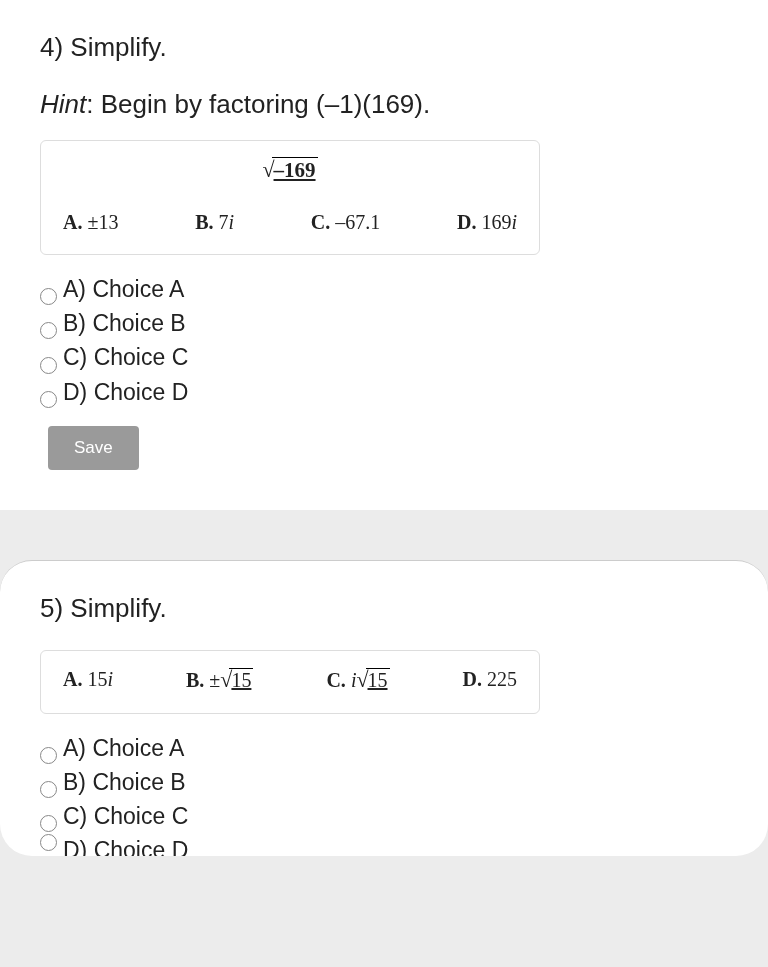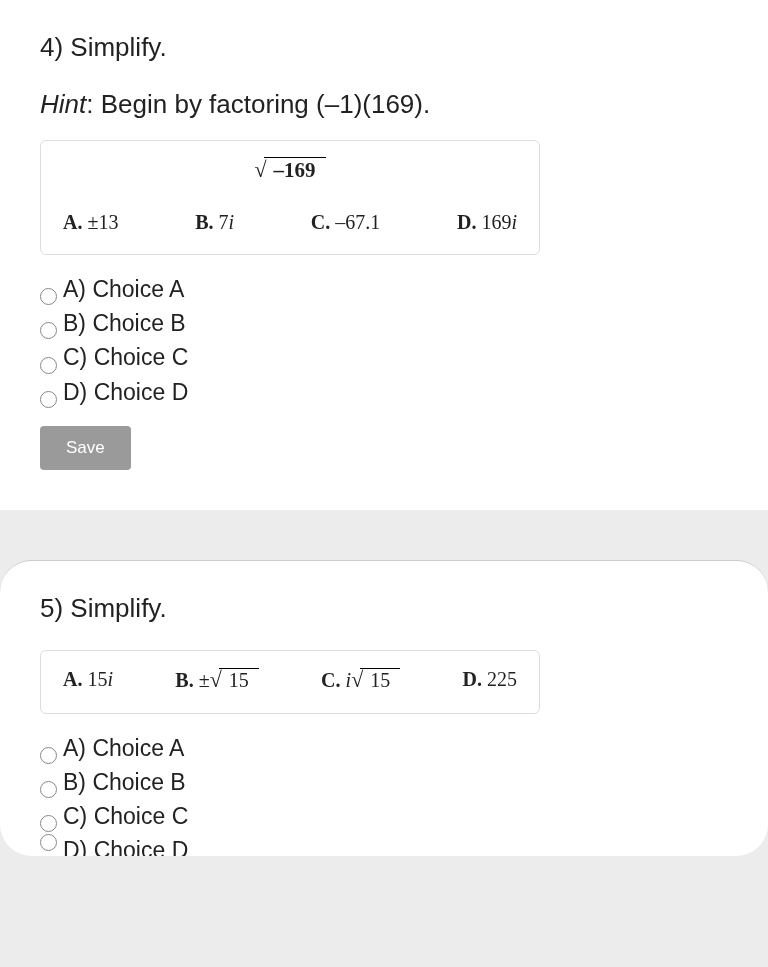--- a/index.html
+++ b/index.html
@@ -48,21 +48,22 @@
   .sqrt-sym {
     display: inline-block;
     position: relative;
   }
   .sqrt-sym .radical {
     font-size: 22px;
     margin-right: -3px;
   }
   .sqrt-sym .under {
     border-top: 1.5px solid #000;
-    padding: 0 10px;
+    padding: 0 2px;
+    text-decoration: underline;
   }
   .opts-row {
     display: flex;
     justify-content: space-between;
     font-family: "Times New Roman", serif;
     font-size: 20px;
     padding: 0 0px;
     align-items: center;
   }
   .opts-row .opt .lbl { font-weight: 700; }
@@ -86,21 +87,21 @@
     flex-shrink: 0;
   }
   .save-btn {
     background: #9a9a9a;
     color: #fff;
     border: none;
     border-radius: 4px;
     padding: 12px 26px;
     font-size: 17px;
     cursor: pointer;
-    margin-left: 0;
+    margin-left: 8px;
   }
   .q5 {
     padding-bottom: 0;
     border-radius: 32px;
   }
   .q5 .radios { margin-bottom: 0; }
   .q5 .radio-row:last-child {
     height: 22px;
     overflow: hidden;
     align-items: flex-start;

